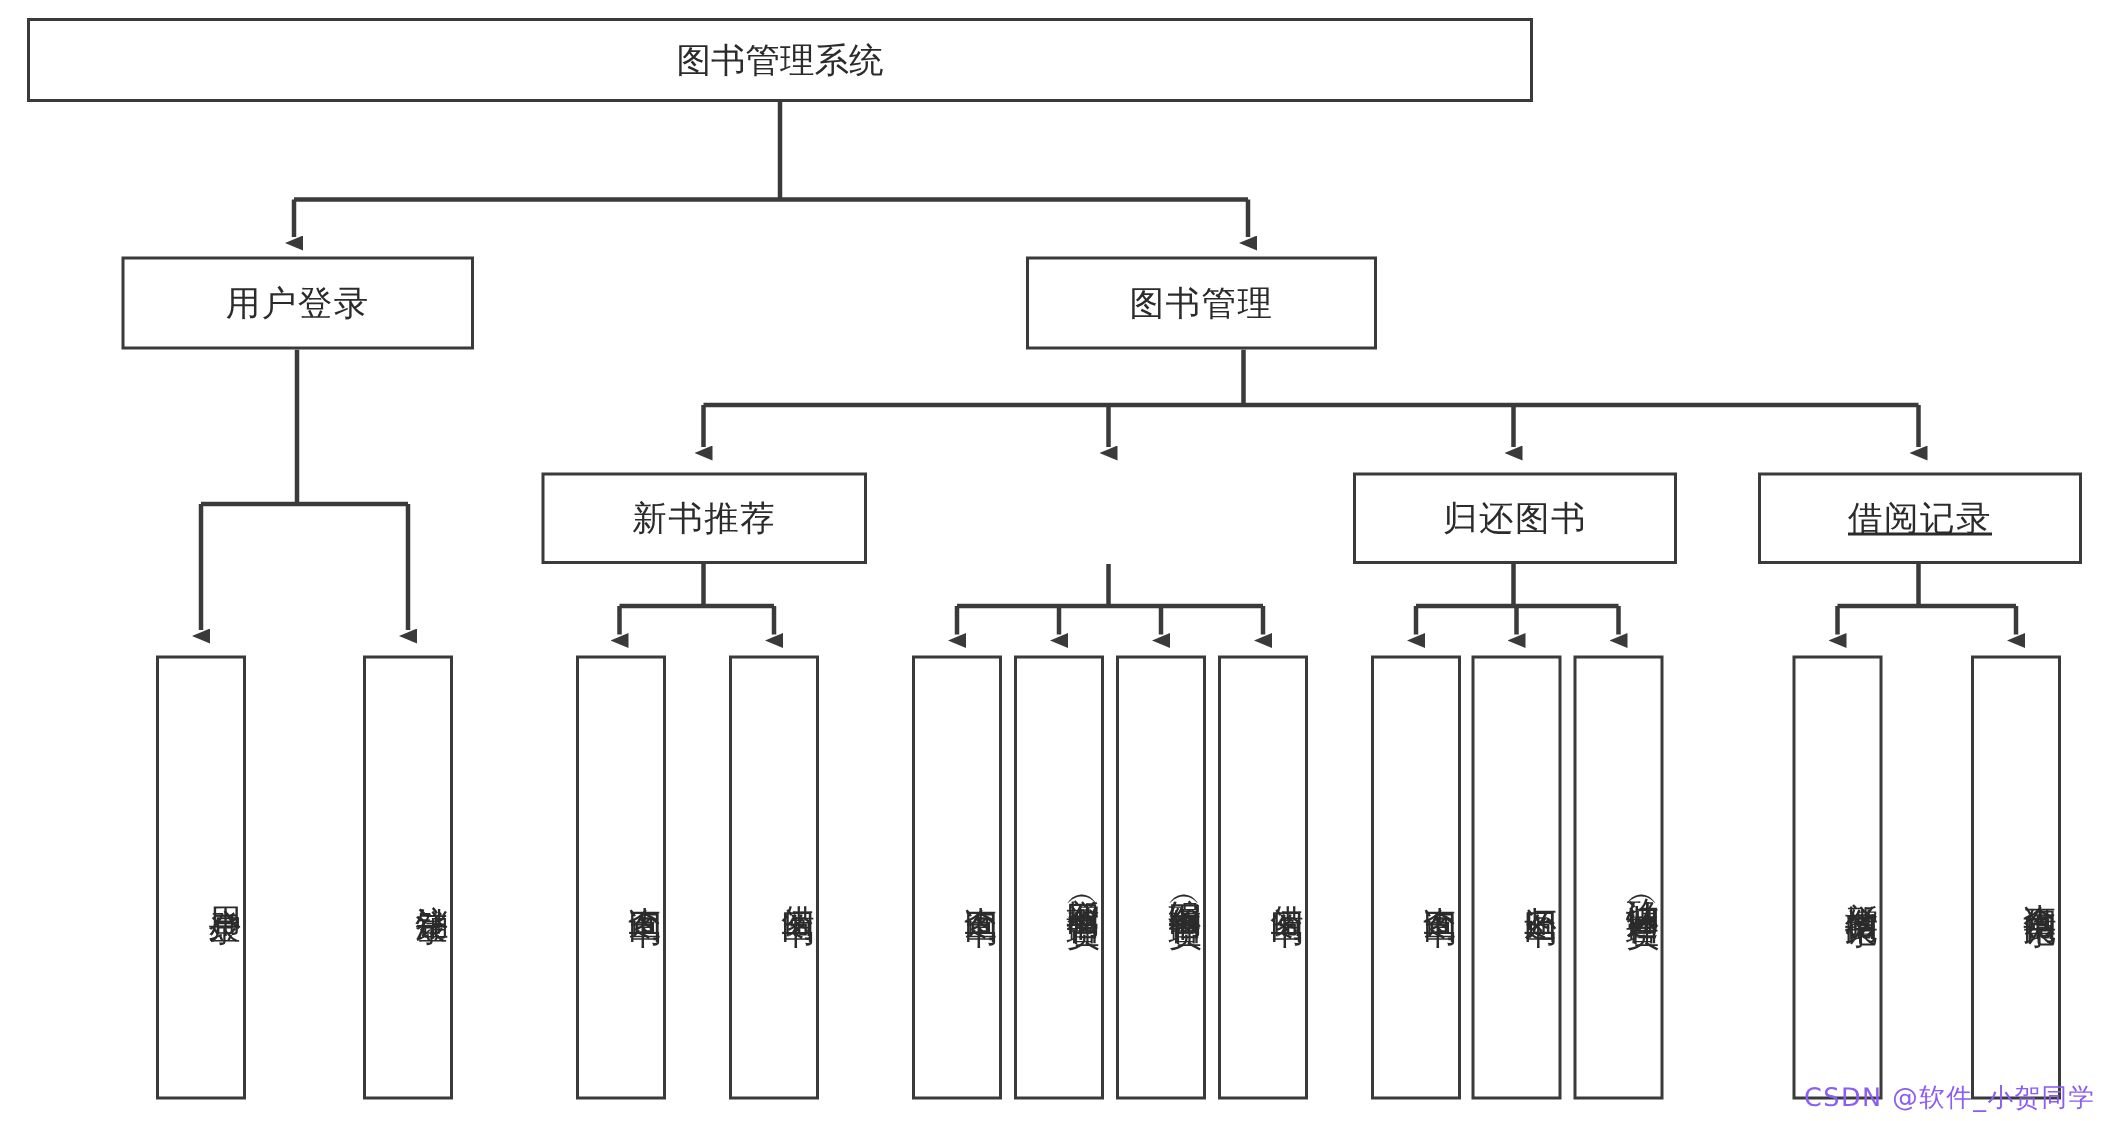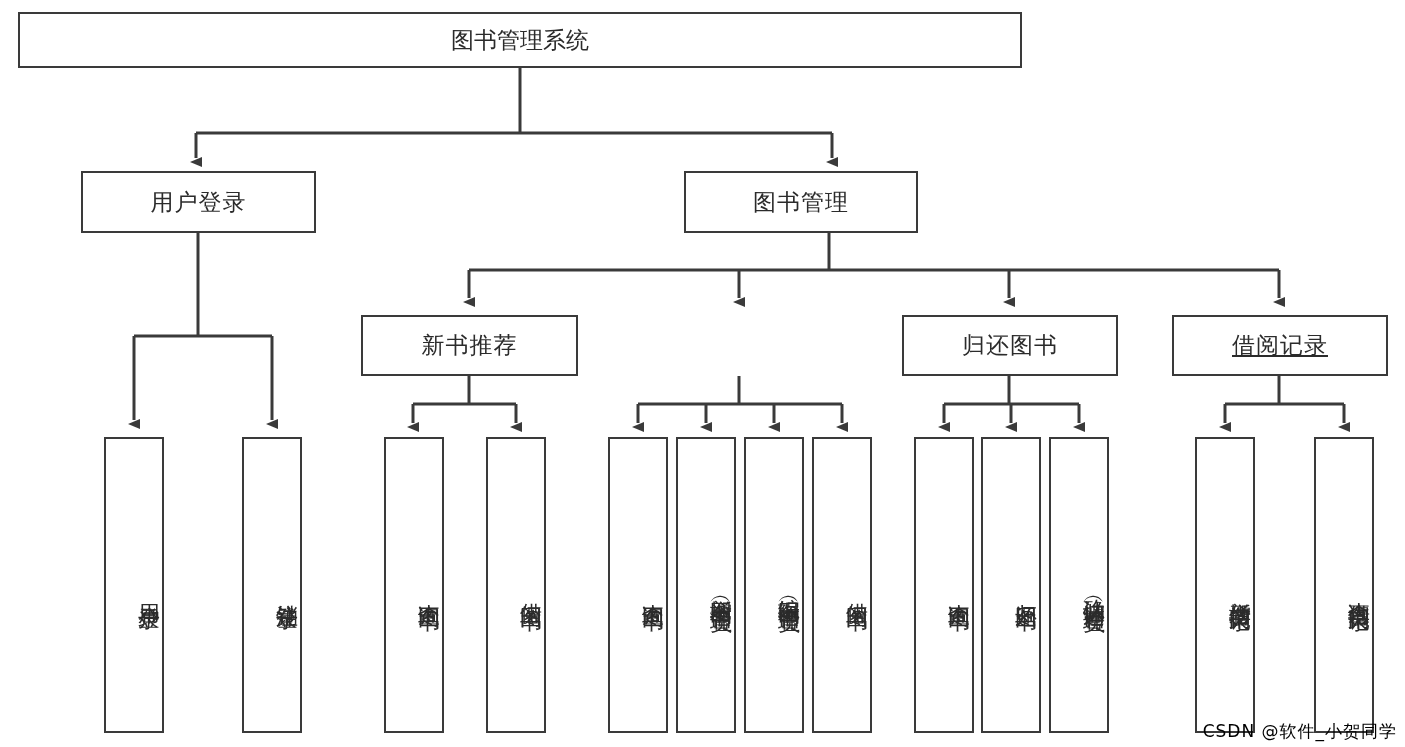--- a/index.html
+++ b/index.html
@@ -36,21 +36,21 @@
   .node.leaf .lbl{
     writing-mode:vertical-rl;
     text-orientation:upright;
     display:block;
     white-space:nowrap;
   }
   .watermark{
     position:absolute;
     right:8px;bottom:4px;
     font-size:17px;
-    color:#000000;
+    color:#8b5cf6;
     letter-spacing:1px;
     white-space:nowrap;
     pointer-events:none;
   }
   svg.lines{position:absolute;left:0;top:0;width:1405px;height:747px;overflow:visible;}
 </style>
 </head>
 <body>
 
 <div id="canvas">

